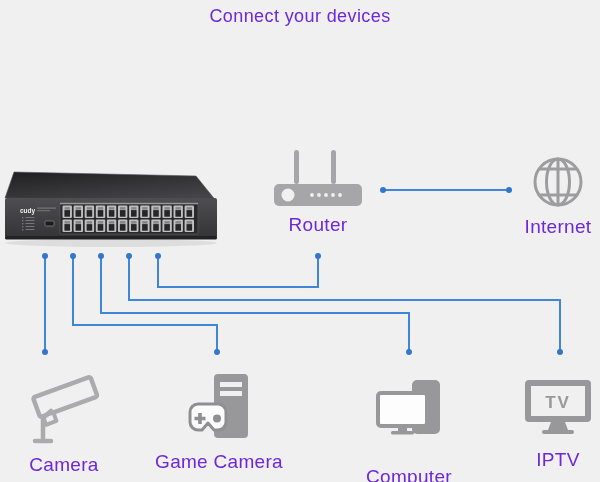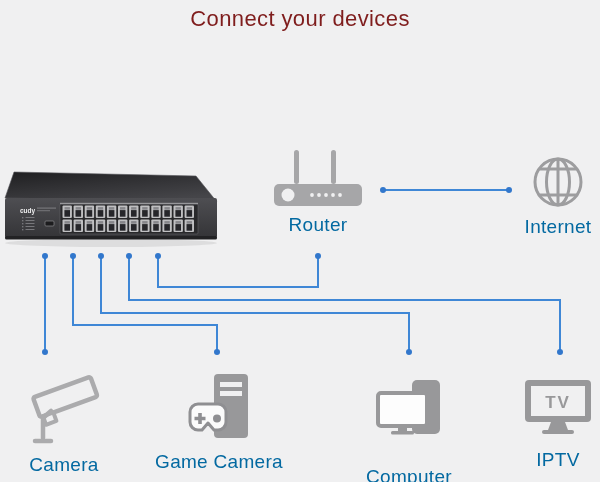--- a/index.html
+++ b/index.html
@@ -4,28 +4,28 @@
 <style>
   html,body{margin:0;padding:0;}
   body{
     width:600px;height:482px;position:relative;overflow:hidden;
     background:#f0f0f1;
     font-family:"Liberation Sans", sans-serif;
     -webkit-font-smoothing:antialiased;
   }
   .page-title{
     position:absolute;top:6px;left:0;width:600px;
-    text-align:center;font-size:22px;letter-spacing:.4px;
-    color:#7f1d1d;font-weight:500;
+    text-align:center;font-size:18px;letter-spacing:.4px;
+    color:#6d28d9;font-weight:500;
   }
   #cables{position:absolute;left:0;top:0;width:600px;height:482px;}
   .device{position:absolute;text-align:center;}
   .device svg{display:block;margin:0 auto;}
   .device-label{
-    font-size:19px;color:#0369a1;letter-spacing:.3px;white-space:nowrap;text-align:center;
+    font-size:19px;color:#6d28d9;letter-spacing:.3px;white-space:nowrap;text-align:center;
   }
   .lbl-top{margin-top:8px;}
   .sw-wrap{position:absolute;left:1px;top:164px;width:220px;height:86px;}
 </style>
 </head>
 <body>
 
 <div class="page-title">Connect your devices</div>
 
 <svg id="cables" viewBox="0 0 600 482" xmlns="http://www.w3.org/2000/svg">

